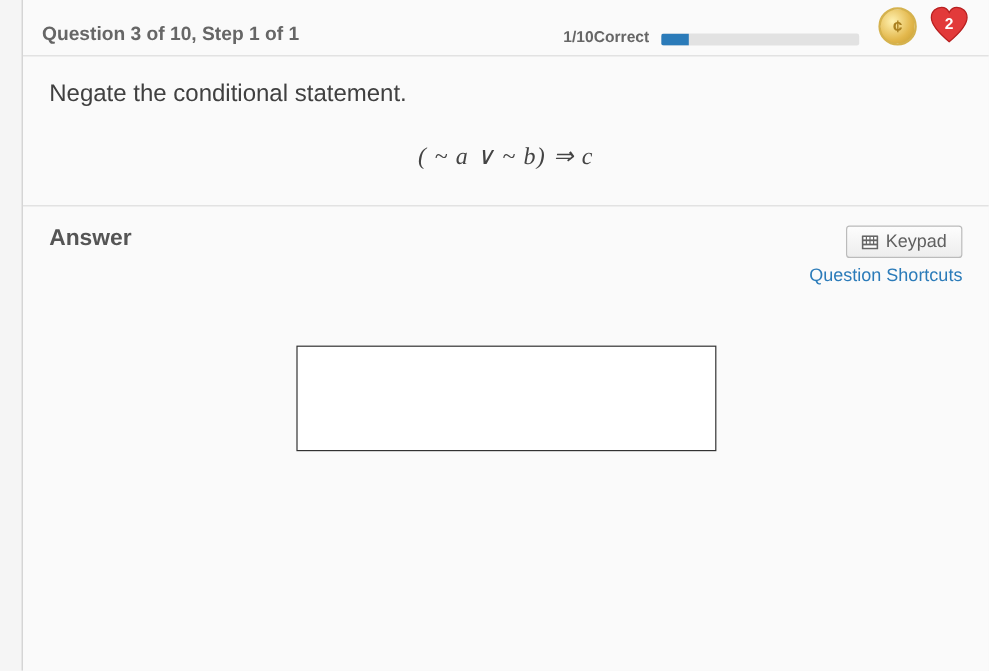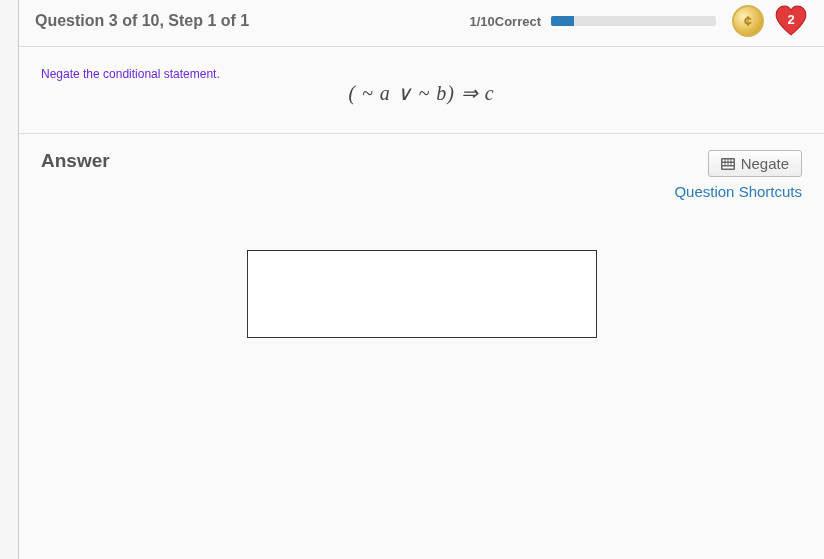--- a/index.html
+++ b/index.html
@@ -12,21 +12,21 @@
       overflow: hidden;
     }
     .container {
       background: #fafafa;
       border-left: 1px solid #ccc;
       margin-left: 18px;
       height: 100%;
     }
     .header {
       display: flex;
-      align-items: center;
+      align-items: flex-end;
       padding: 4px 16px 8px 16px;
       border-bottom: 1px solid #ddd;
     }
     .question-label {
       font-weight: 600;
       color: #666;
       font-size: 16px;
       flex: 0 0 auto;
       margin-right: auto;
     }
@@ -81,22 +81,23 @@
       transform: translate(-50%, -58%);
       color: #fff;
       font-size: 13px;
       font-weight: 700;
     }
     .question-body {
       padding: 20px 22px 28px 22px;
       border-bottom: 1px solid #ddd;
     }
     .prompt {
-      color: #6d28d9;
-      font-size: 12px;
+      color: #404040;
+      font-size: 20px;
+      margin-bottom: 28px;
     }
     .formula {
       text-align: center;
       font-family: "Times New Roman", serif;
       font-style: italic;
       font-size: 20px;
       color: #444;
       letter-spacing: 1px;
     }
     .answer-section {
@@ -203,21 +204,21 @@
               <rect x="4.5" y="1.5" width="2" height="2" fill="#fff"></rect>
               <rect x="7.5" y="1.5" width="2" height="2" fill="#fff"></rect>
               <rect x="10.5" y="1.5" width="2" height="2" fill="#fff"></rect>
               <rect x="1.5" y="5" width="2" height="2" fill="#fff"></rect>
               <rect x="4.5" y="5" width="2" height="2" fill="#fff"></rect>
               <rect x="7.5" y="5" width="2" height="2" fill="#fff"></rect>
               <rect x="10.5" y="5" width="2" height="2" fill="#fff"></rect>
               <rect x="1.5" y="8.5" width="11" height="2" fill="#fff"></rect>
             </svg>
           </span>
-          <span>Negate</span>
+          <span>Keypad</span>
         </div>
         <div class="shortcuts-link">Question Shortcuts</div>
       </div>
     </div>
 
     <div class="answer-input-wrap">
       <input type="text" class="answer-input" value="" style="">
     </div>
   </div>
 

